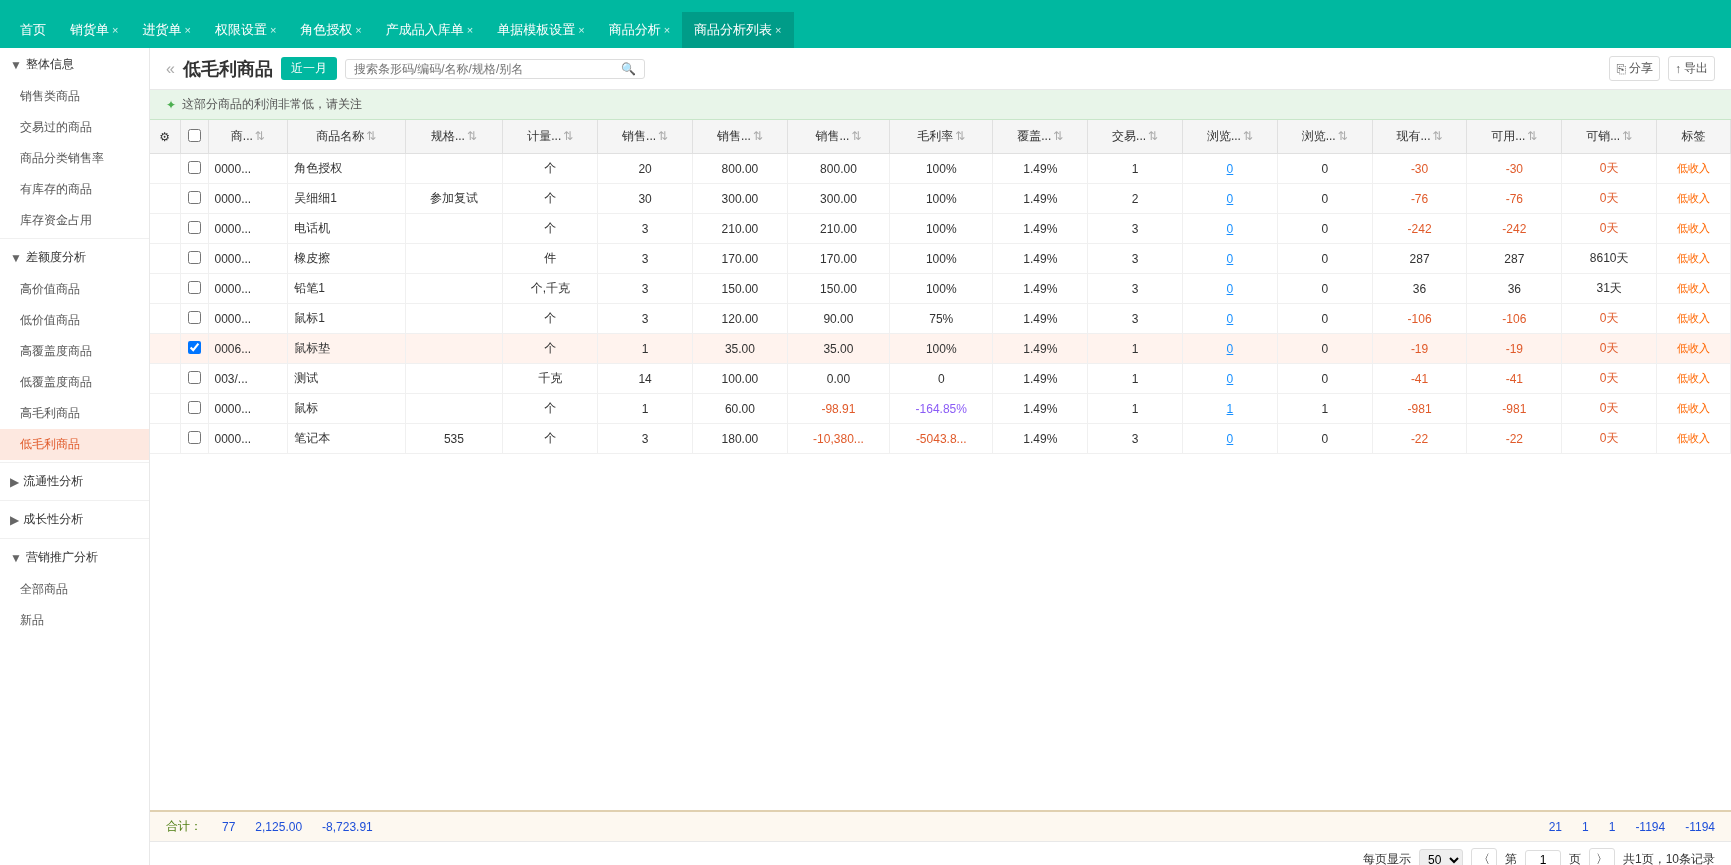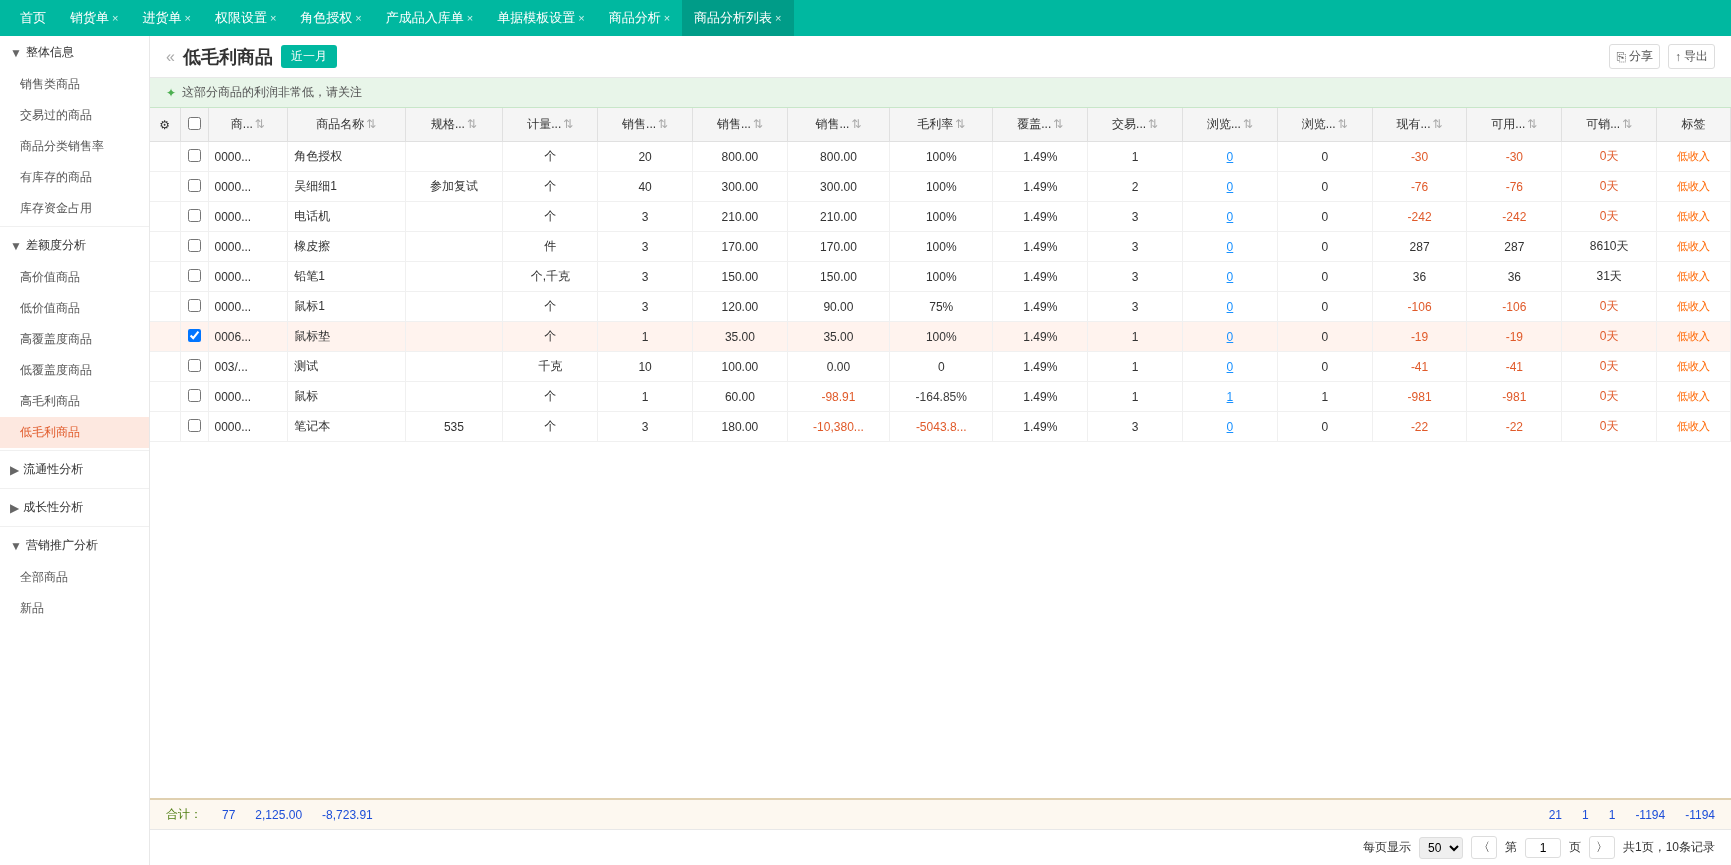--- a/index.html
+++ b/index.html
@@ -3,21 +3,21 @@
   <meta charset="utf-8">
   <style>
     * { box-sizing: border-box; margin: 0; padding: 0; }
     body { font-family: 'Microsoft YaHei', Arial, sans-serif; font-size: 12px; background: #f5f5f5; color: #333; }
 
     
     .top-nav {
       background: #00b8a0;
       display: flex;
       align-items: flex-end;
-      height: 36px;
+      height: 48px;
       padding: 0 8px;
     }
     .top-nav .nav-item {
       color: #fff;
       padding: 0 12px;
       height: 36px;
       display: flex;
       align-items: center;
       cursor: pointer;
       font-size: 13px;
@@ -309,20 +309,24 @@
     <div class="sidebar-item">新品</div>
   </aside>
 
   <div class="content">
 
     <div class="page-header">
 
       <span style="color:#aaa;cursor:pointer;font-size:16px;">«</span>
       <span class="page-title">低毛利商品</span>
       <button class="date-filter-btn">近一月</button>
+      <div class="search-box">
+        <input type="text" placeholder="搜索条形码/编码/名称/规格/别名" style="">
+        <span class="search-icon">🔍</span>
+      </div>
       <div class="header-actions">
         <button class="action-btn">
           <span>⎘</span>
           <span>分享</span>
         </button>
         <button class="action-btn">
           <span>↑</span>
           <span>导出</span>
         </button>
       </div>
@@ -378,21 +382,21 @@
     <td style="color:#e05a2a">0天</td>
     <td><span class="tag-low">低收入</span></td>
   </tr>
             <tr>
     <td></td>
     <td><input type="checkbox" style=""></td>
     <td class="text-left">0000...</td>
     <td class="text-left">吴细细1</td>
     <td>参加复试</td>
     <td>个</td>
-    <td>40</td>
+    <td>30</td>
     <td>300.00</td>
     <td>300.00</td>
     <td>100%</td>
     <td>1.49%</td>
     <td>2</td>
     <td><span class="underline">0</span></td>
     <td>0</td>
     <td style="color:#e05a2a">-76</td>
     <td style="color:#e05a2a">-76</td>
     <td style="color:#e05a2a">0天</td>
@@ -498,21 +502,21 @@
     <td style="color:#e05a2a">0天</td>
     <td><span class="tag-low">低收入</span></td>
   </tr>
             <tr>
     <td></td>
     <td><input type="checkbox" style=""></td>
     <td class="text-left">003/...</td>
     <td class="text-left">测试</td>
     <td></td>
     <td>千克</td>
-    <td>10</td>
+    <td>14</td>
     <td>100.00</td>
     <td>0.00</td>
     <td>0</td>
     <td>1.49%</td>
     <td>1</td>
     <td><span class="underline">0</span></td>
     <td>0</td>
     <td style="color:#e05a2a">-41</td>
     <td style="color:#e05a2a">-41</td>
     <td style="color:#e05a2a">0天</td>
@@ -521,21 +525,21 @@
             <tr>
     <td></td>
     <td><input type="checkbox" style=""></td>
     <td class="text-left">0000...</td>
     <td class="text-left">鼠标</td>
     <td></td>
     <td>个</td>
     <td>1</td>
     <td>60.00</td>
     <td style="color:#e05a2a">-98.91</td>
-    <td style="color:#404040">-164.85%</td>
+    <td style="color:#8b5cf6">-164.85%</td>
     <td>1.49%</td>
     <td>1</td>
     <td><span class="underline">1</span></td>
     <td>1</td>
     <td style="color:#e05a2a">-981</td>
     <td style="color:#e05a2a">-981</td>
     <td style="color:#e05a2a">0天</td>
     <td><span class="tag-low">低收入</span></td>
   </tr>
             <tr>

